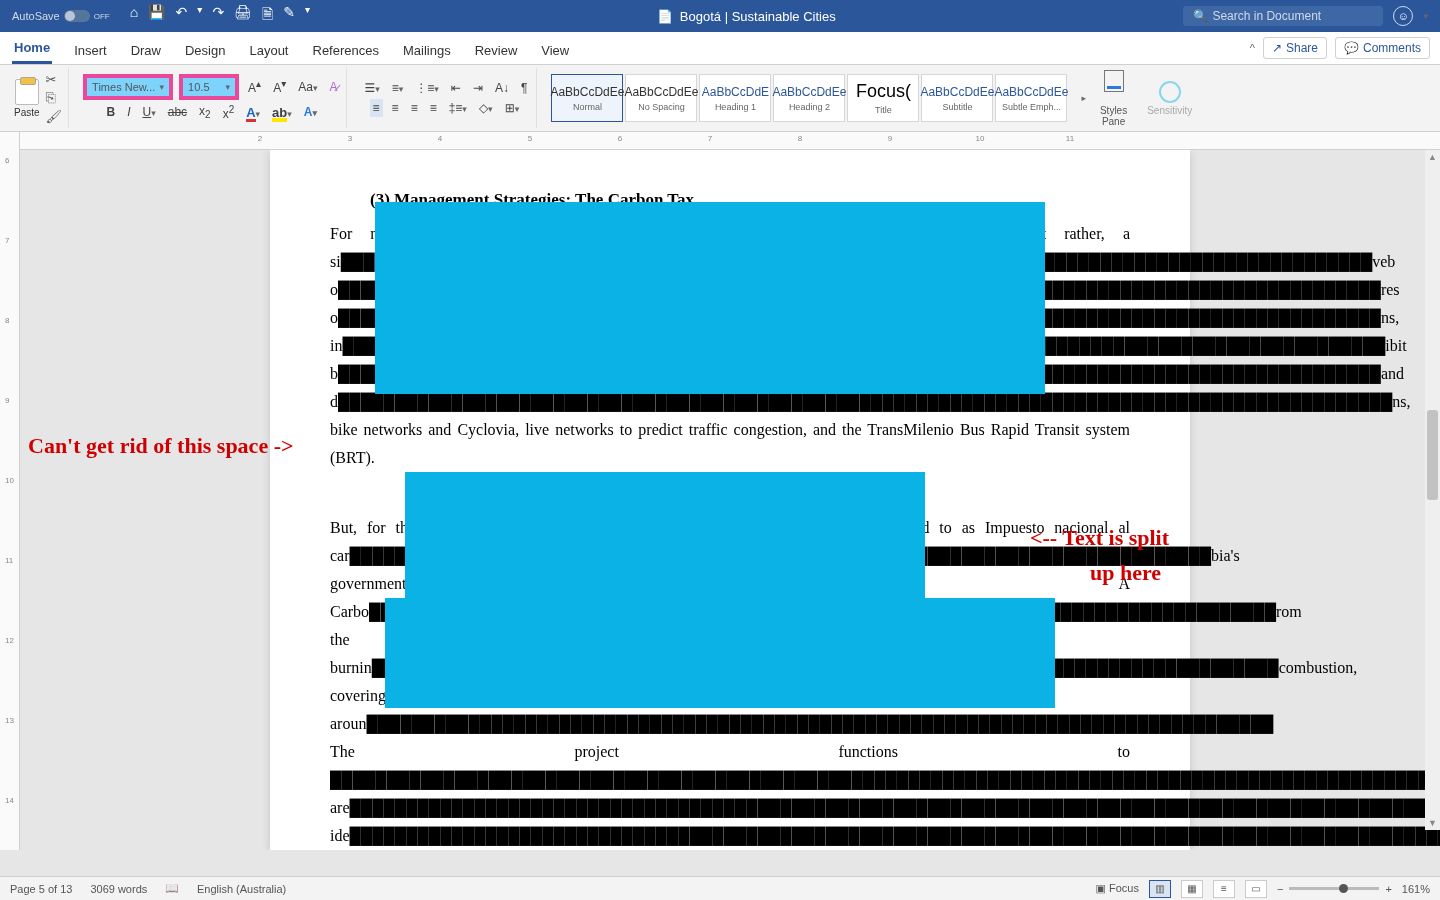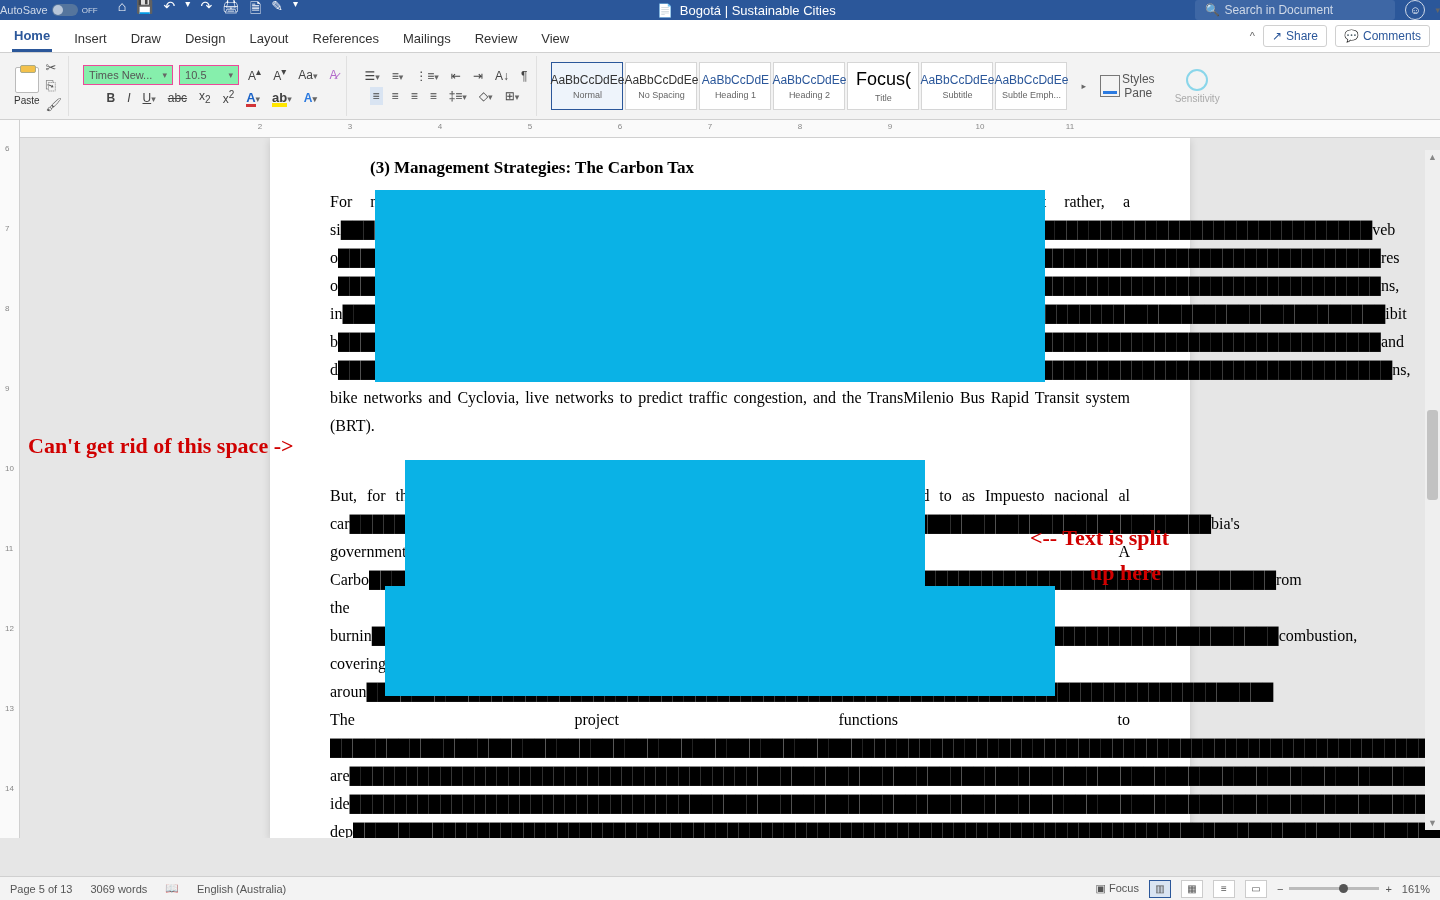--- a/index.html
+++ b/index.html
@@ -1,17 +1,17 @@
 <!DOCTYPE html>
 <html><head>
 <meta charset="utf-8">
 <style>
   * { box-sizing: border-box; margin: 0; padding: 0; font-family: -apple-system, BlinkMacSystemFont, "Segoe UI", sans-serif; }
   body { background: #e6e6e6; width: 1440px; height: 900px; overflow: hidden; position: relative; }
-  .titlebar { height: 20px; background: #2b579a; display: flex; align-items: center; color: #fff; font-size: 12px; padding: 0 0; }
+  .titlebar { height: 32px; background: #2b579a; display: flex; align-items: center; color: #fff; font-size: 12px; padding: 0 12px; }
   .titlebar-left { display: flex; align-items: center; gap: 10px; }
   .autosave { color: #cfd9e8; font-size: 11px; display: flex; align-items: center; gap: 4px;}
   .toggle { width: 26px; height: 12px; background: #55759d; border-radius: 6px; position: relative; }
   .toggle::after { content:""; position:absolute; width:10px; height:10px; background:#b8c6d9; border-radius:50%; top:1px; left:1px;}
   .qat { display: flex; gap: 10px; margin-left: 10px; color:#fff;}
   .qat span { cursor: pointer; font-size:14px;}
   .titlebar-center { flex: 1; text-align: center; font-size: 13px; display:flex; justify-content:center; align-items:center; gap:6px;}
   .titlebar-right { display: flex; align-items: center; gap: 10px; }
   .searchbox { background: #3e67a5; border-radius: 3px; padding: 3px 10px; color:#cfd9e8; font-size:12px; width:200px; display:flex; align-items:center; gap:4px;}
   .user-icon { width:20px; height:20px; border-radius:50%; border:1px solid #cfd9e8; display:flex; align-items:center; justify-content:center; font-size:11px;}
@@ -22,50 +22,50 @@
   .tabs-right .pill { border:1px solid #d0d0d0; border-radius:3px; padding:3px 8px; font-size:12px; color:#2b579a; display:flex; align-items:center; gap:4px;}
   .tabs-right .caret { font-size:11px; color:#666;}
   .ribbon { height: 67px; background: #f3f3f3; display: flex; align-items: center; padding: 0 8px; gap: 8px; border-bottom: 1px solid #d0d0d0;}
   .group { display:flex; flex-direction:column; align-items:center; font-size:10px; color:#555; gap:2px; padding:4px 6px; border-right:1px solid #e0e0e0; height:60px; justify-content:center;}
   .group.noborder{border-right:none;}
   .group .row { display:flex; gap:6px; align-items:center;}
   .paste-btn { display:flex; flex-direction:column; align-items:center; font-size:10px; color:#333;}
   .paste-icon { width:24px; height:26px; background:#fff; border:1px solid #bbb; border-radius:2px; position:relative; margin-bottom:2px;}
   .paste-icon::before{content:""; position:absolute; width:14px; height:6px; background:#f3c14b; border:1px solid #aa8; top:-3px; left:4px; border-radius:2px;}
   .sm-icon { font-size:13px; color:#555; cursor:pointer;}
-  .dropdown { border:1px solid #ec4899; background:#86efac; font-size:11px; padding:3px 5px; display:flex; align-items:center; justify-content:space-between; gap:4px;}
+  .dropdown { border:4px solid #ec4899; background:#7dd3fc; font-size:11px; padding:3px 5px; display:flex; align-items:center; justify-content:space-between; gap:4px;}
   .font-name { width:90px;}
   .font-size { width:60px;}
   .btn { padding:2px 3px; font-size:12px; color:#444; cursor:pointer;}
   .btn b{font-weight:700;} .btn i{font-style:italic;} .btn u{text-decoration:underline;}
   .color-A { position:relative; display:inline-block; font-weight:700; font-size:13px; color:#1b63c7;}
   .color-A::after{content:""; position:absolute; bottom:-2px; left:0; width:100%; height:3px; background:#d13438;}
   .highlight-A { position:relative; display:inline-block; font-weight:700; font-size:13px; color:#404040;}
   .highlight-A::after{content:""; position:absolute; bottom:-2px; left:0; width:100%; height:4px; background:#ffe600;}
   .styles-gallery { display:flex; gap:2px;}
   .style-box { width:72px; height:48px; border:1px solid #d6d6d6; background:#fff; display:flex; flex-direction:column; align-items:center; justify-content:center; font-size:9px; color:#666;}
   .style-box .preview{font-size:12px; color:#333; margin-bottom:3px;}
   .style-box.selected{border:1.5px solid #2b579a; background:#eef4fb;}
   .style-box.h1 .preview,.style-box.h2 .preview,.style-box.subtitle .preview,.style-box.subtle .preview{color:#2b579a;}
   .style-box.title .preview{font-size:18px; color:#000;}
-  .stylespane { display:flex; align-items:center; font-size:12px; color:#555; gap:2px;}
+  .stylespane { display:flex; flex-direction:column; align-items:center; font-size:10px; color:#555; gap:13px;}
   .stylespane-icon{width:20px; height:22px; border:1px solid #777; position:relative;}
   .stylespane-icon::after{content:""; position:absolute; width:14px; height:3px; background:#2b7ae0; bottom:2px; left:2px;}
   .sensitivity { display:flex; flex-direction:column; align-items:center; font-size:10px; color:#aaa; gap:2px;}
   .sensitivity-icon{width:22px; height:22px; border:2px solid #8ad6ea; border-radius:50%; position:relative;}
   .ruler-area { background:#e6e6e6; height:18px; display:flex;}
   .vruler-col { width:20px; background:#fafafa; border-right:1px solid #d0d0d0;}
   .hruler { flex:1; background:#fafafa; border-bottom:1px solid #d0d0d0; position:relative; font-size:8px; color:#888;}
   .hruler .tick{position:absolute; top:2px; transform:translateX(-50%);}
   .workspace { display:flex; height:700px; background:#e6e6e6;}
   .vruler { width:20px; background:#fafafa; border-right:1px solid #d0d0d0; position:relative; font-size:8px; color:#888;}
   .vruler .vtick{position:absolute; left:5px; transform:translateY(-50%);}
   .page-area { flex:1; overflow:hidden; display:flex; justify-content:center; position:relative;}
   .page { width:920px; background:#fff; box-shadow:0 2px 8px rgba(0,0,0,0.15); margin-top:0; padding:20px 60px 40px 60px; position:relative; font-family:"Times New Roman",serif;}
-  .doc-heading{font-family:"Times New Roman",serif; font-weight:700; font-size:17px; margin-left:40px; margin-top:0;}
+  .doc-heading{font-family:"Times New Roman",serif; font-weight:700; font-size:17px; margin-left:40px; margin-top:20px;}
   .body-text{font-family:"Times New Roman",serif; font-size:16px; line-height:28px; text-align:justify; margin-top:10px; color:#000;}
   .overlay-blue{position:absolute; background:#0ab2e6;}
   .annotation{position:absolute; color:#d00000; font-weight:700; font-family:"Times New Roman",serif; font-size:22px;}
   .status { position:absolute; bottom:0; left:0; right:0; height:24px; background:#f3f3f3; border-top:1px solid #d0d0d0; display:flex; align-items:center; font-size:11px; color:#555; padding:0 10px; gap:18px;}
   .status .right{margin-left:auto; display:flex; align-items:center; gap:10px;padding-left:44px;}
   .status .viewbtn{width:22px; height:18px; border:1px solid #ccc; display:flex; align-items:center; justify-content:center; font-size:10px; background:#fff;}
   .status .viewbtn.active{background:#d9e4f2; border-color:#2b579a;}
   .zoom-slider{display:flex; align-items:center; gap:6px;}
   .slider-track{width:90px; height:3px; background:#bbb; position:relative;}
   .slider-thumb{width:9px; height:9px; background:#555; border-radius:50%; position:absolute; top:-3px; left:50px;}

